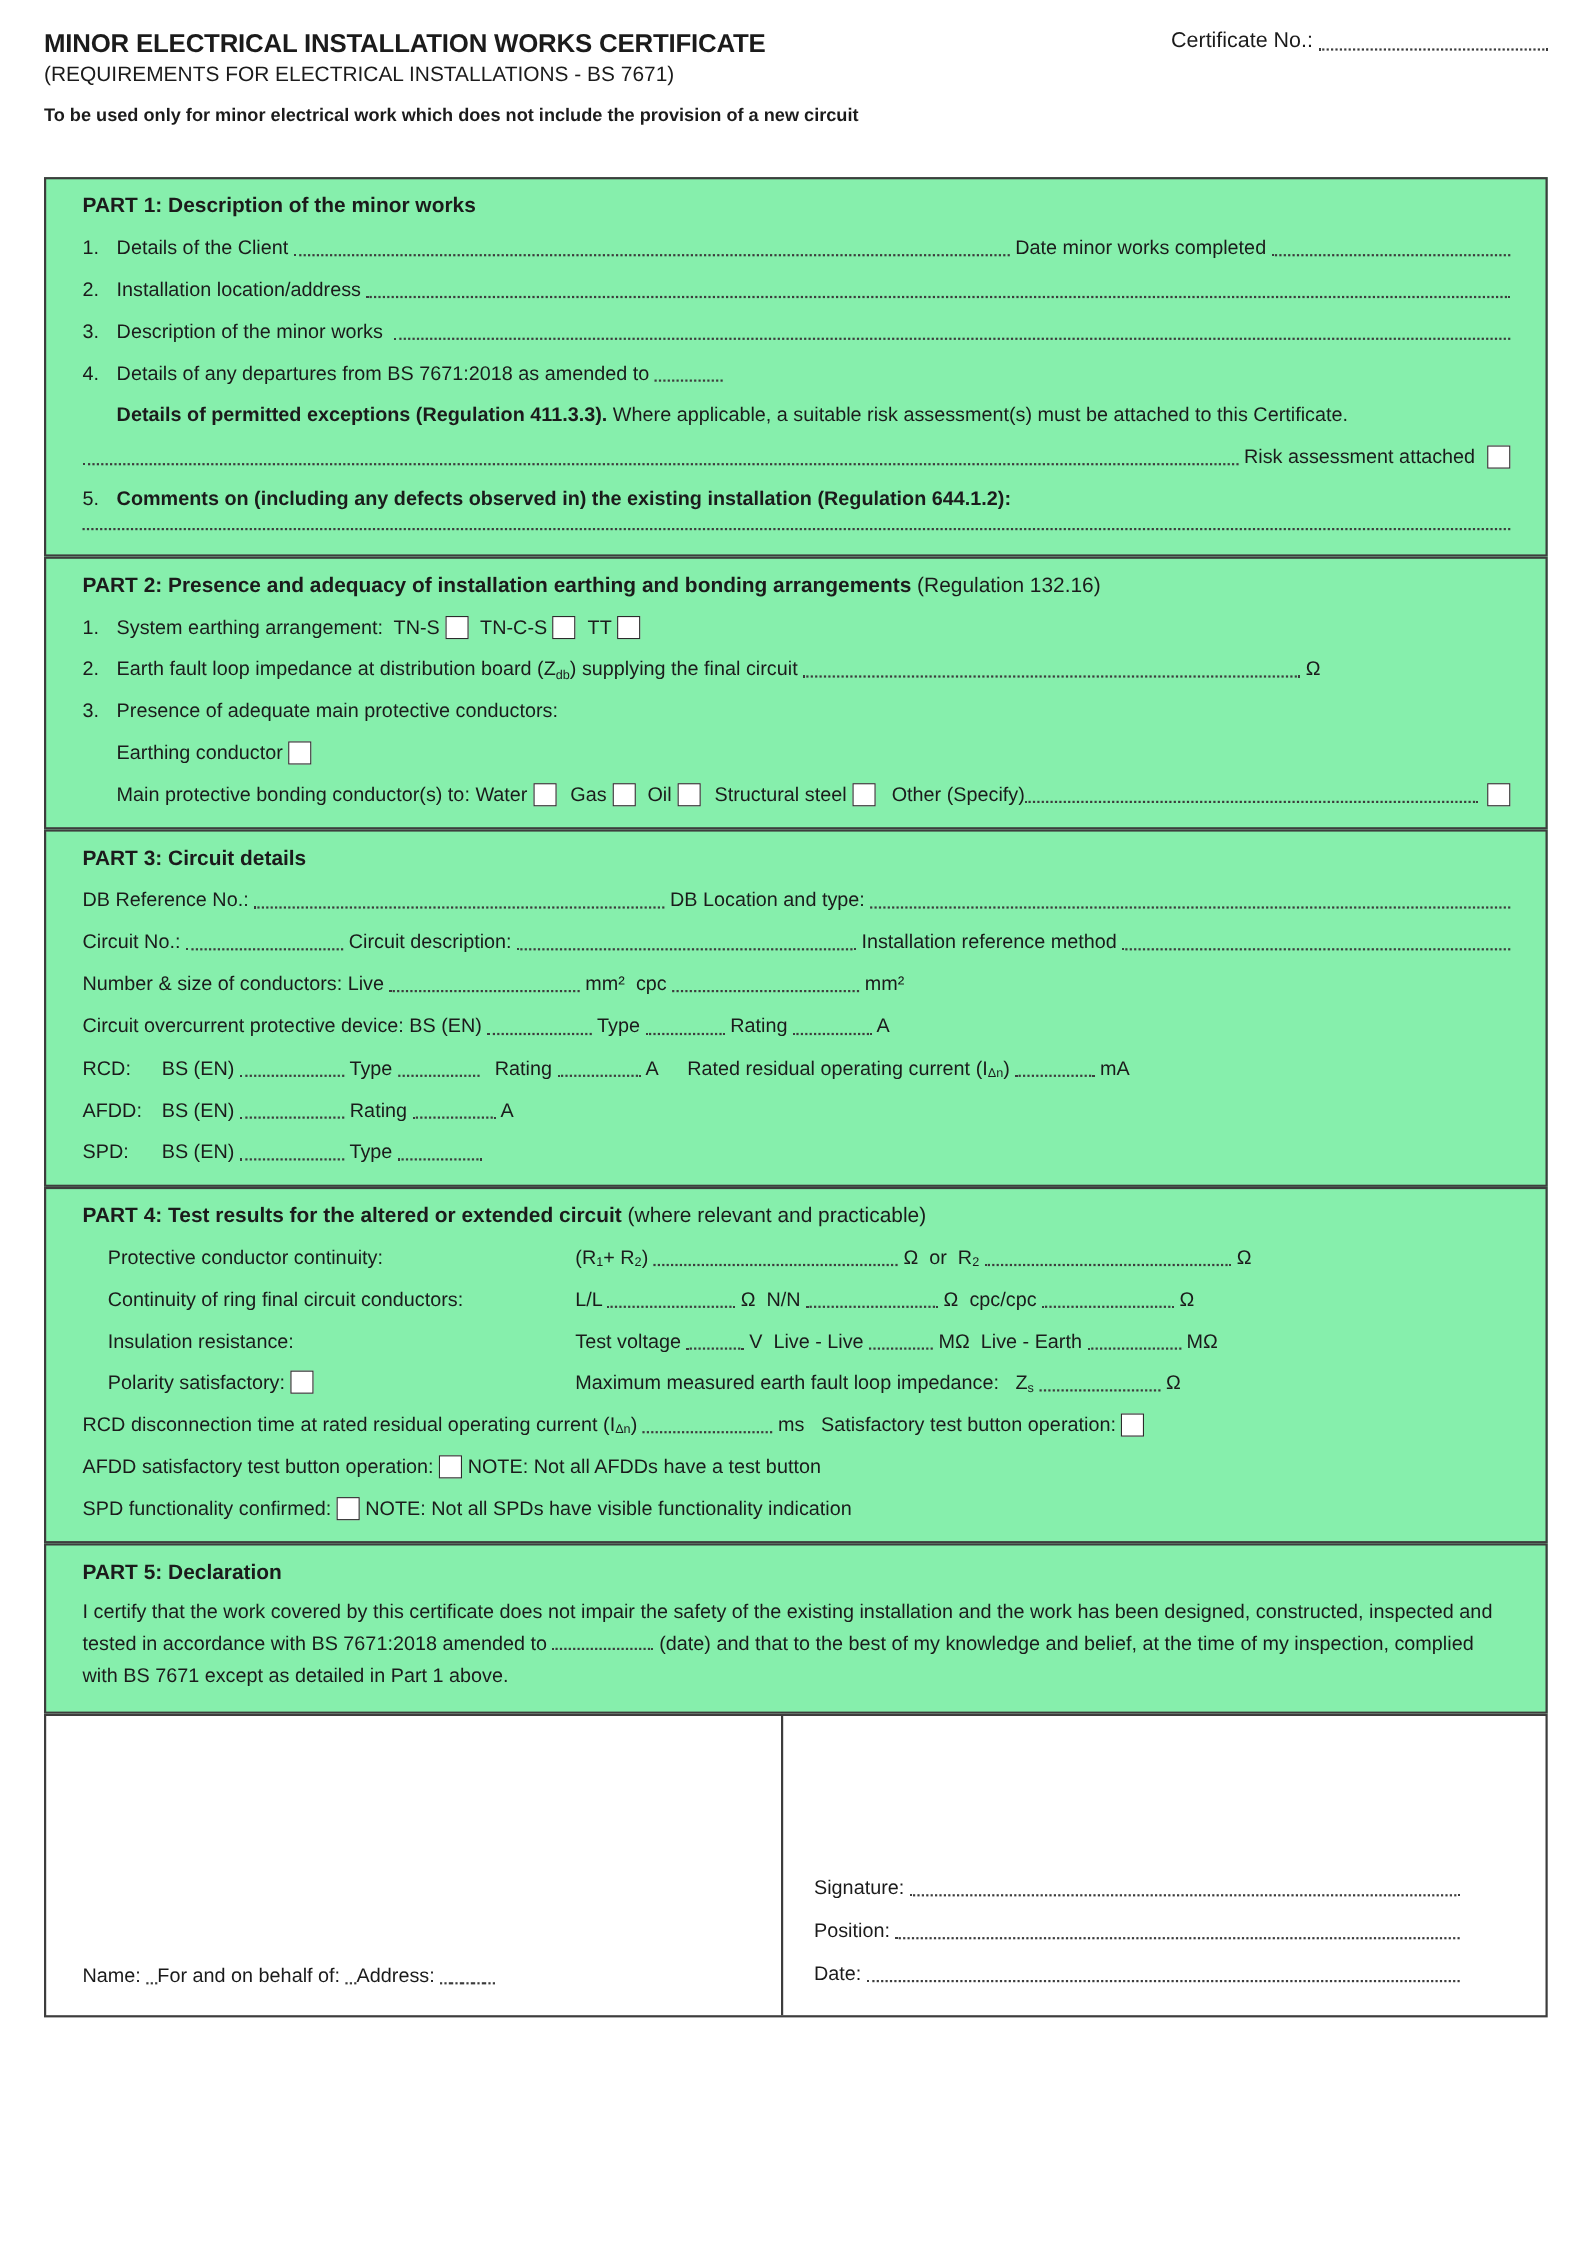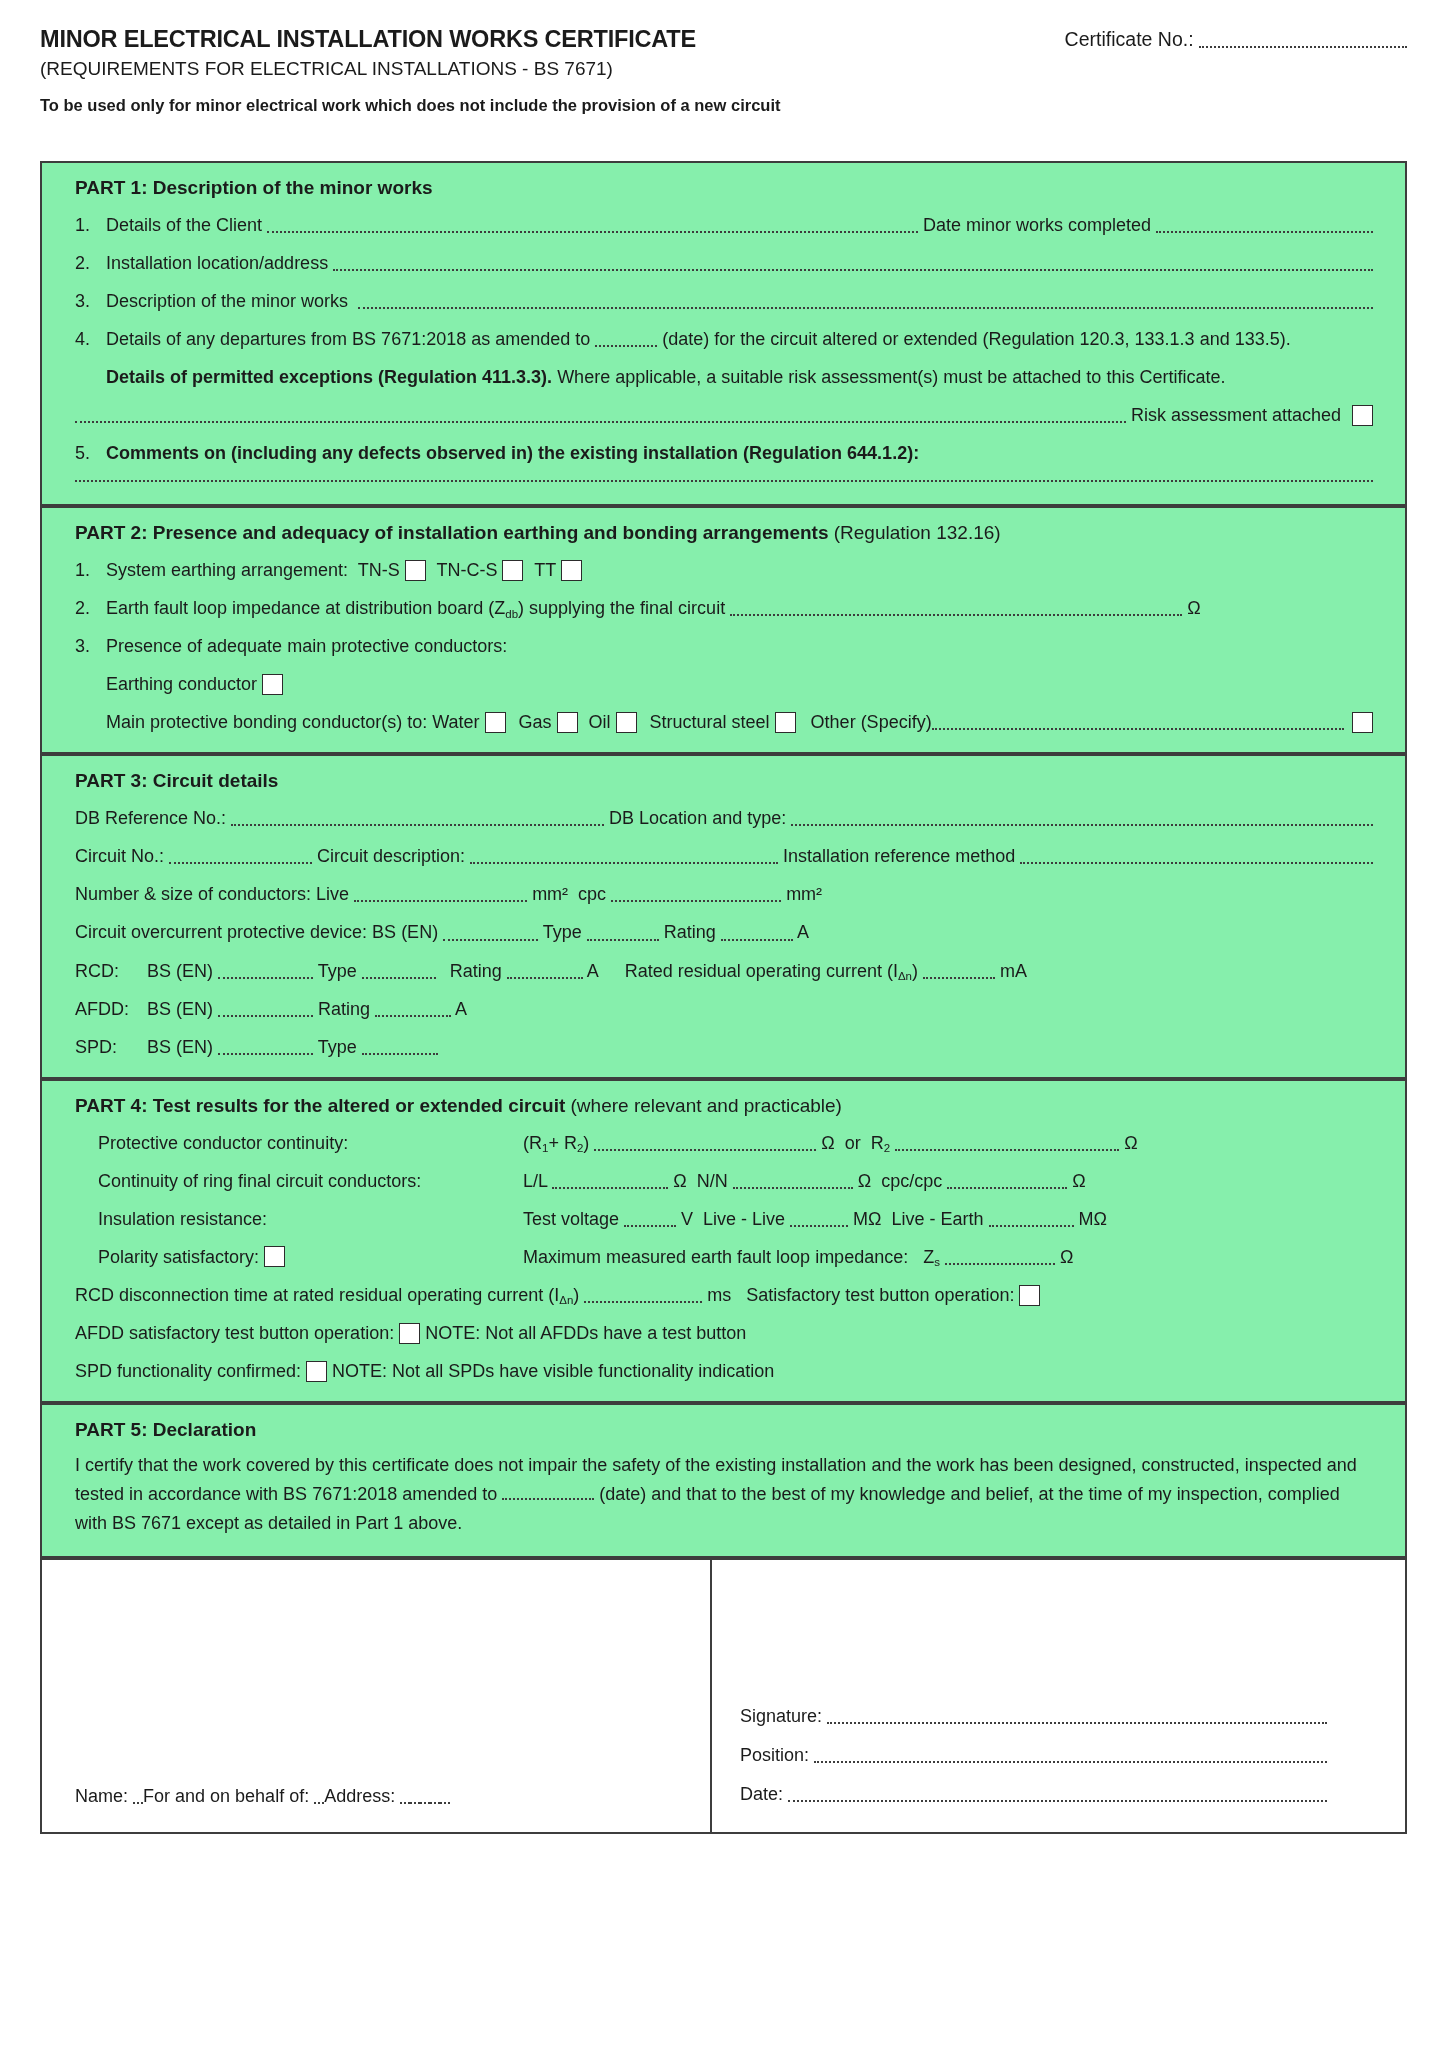--- a/index.html
+++ b/index.html
@@ -6,21 +6,21 @@
   html, body { background: #ffffff; }
   body {
     width: 1444px; height: 2048px;
     font-family: "Liberation Sans", "DejaVu Sans", sans-serif;
     color: #1b1b1b;
     overflow: hidden;
   }
   .page { padding: 26px 37px 0 40px; }
 
   
-  .title-row { display: flex; align-items: center; }
+  .title-row { display: flex; align-items: flex-start; }
   .doc-title { font-size: 23.5px; font-weight: bold; letter-spacing: -0.2px; }
   .cert-no { margin-left: auto; font-size: 19.5px; display: flex; align-items: flex-end; white-space: pre; }
   .cert-no .dots { width: 208px; margin-bottom: 3px; }
   .doc-subtitle { font-size: 19px; margin-top: 5px; }
   .doc-note { font-size: 16.5px; font-weight: bold; margin-top: 16px; }
 
   
   .parts { margin-top: 46px; }
   .part { border: 2px solid #3d3d3d; padding: 14px 32px 18px 33px; background: #86efac; }
   .part-title { font-size: 19px; font-weight: bold; margin-bottom: 8px; }
@@ -70,21 +70,21 @@
     <div class="doc-subtitle">(REQUIREMENTS FOR ELECTRICAL INSTALLATIONS - BS 7671)</div>
     <div class="doc-note">To be used only for minor electrical work which does not include the provision of a new circuit</div>
   </header>
 
   <div class="parts" id="parts-container">
       <section class="part">
         <h2 class="part-title"><span>PART 1: Description of the minor works</span></h2>
         <div class="row"><span class="num">1.</span><span class="seg">Details of the Client </span><span class="dots" style="flex: 3 1 0px;"></span><span class="seg"> Date minor works completed </span><span class="dots" style="flex: 1 1 0px;"></span></div>
         <div class="row"><span class="num">2.</span><span class="seg">Installation location/address </span><span class="dots" style="flex: 1 1 0px;"></span></div>
         <div class="row"><span class="num">3.</span><span class="seg">Description of the minor works  </span><span class="dots" style="flex: 1 1 0px;"></span></div>
-        <div class="row"><span class="num">4.</span><span class="seg">Details of any departures from BS 7671:2018 as amended to </span><span class="dots" style="width: 62px; flex: 0 0 auto;"></span><span class="seg"> (date) for the circuit altered or extended (Regulation 120.3, 133.1.3 and 133.5).</span></div>
+        <div class="row"><span class="num">4.</span><span class="seg">Details of any departures from BS 7671:2018 as amended to </span><span class="dots" style="width: 62px; flex: 0 0 auto;"></span></div>
         <div class="row" style="padding-left: 31px;"><span class="seg bold">Details of permitted exceptions (Regulation 411.3.3).</span><span class="seg"> Where applicable, a suitable risk assessment(s) must be attached to this Certificate.</span></div>
         <div class="row"><span class="dots" style="flex: 1 1 0px;"></span><span class="seg"> Risk assessment attached </span><span class="gapseg" style="width: 6px;"></span><span class="checkbox"></span></div>
         <div class="row"><span class="num">5.</span><span class="seg bold">Comments on (including any defects observed in) the existing installation (Regulation 644.1.2):</span></div>
         <div class="row"><span class="dots" style="flex: 1 1 0px;"></span></div>
       </section>
       <section class="part">
         <h2 class="part-title"><span>PART 2: Presence and adequacy of installation earthing and bonding arrangements</span><span class="suffix"> (Regulation 132.16)</span></h2>
         <div class="row"><span class="num">1.</span><span class="seg">System earthing arrangement:  TN-S </span><span class="checkbox"></span><span class="gapseg" style="width: 6px;"></span><span class="seg"> TN-C-S </span><span class="checkbox"></span><span class="gapseg" style="width: 6px;"></span><span class="seg"> TT </span><span class="checkbox"></span></div>
         <div class="row"><span class="num">2.</span><span class="seg">Earth fault loop impedance at distribution board (Z</span><span class="sb">db</span><span class="seg">) supplying the final circuit </span><span class="dots" style="width: 452px; flex: 0 0 auto;"></span><span class="seg"> Ω</span></div>
         <div class="row"><span class="num">3.</span><span class="seg">Presence of adequate main protective conductors:</span></div>

